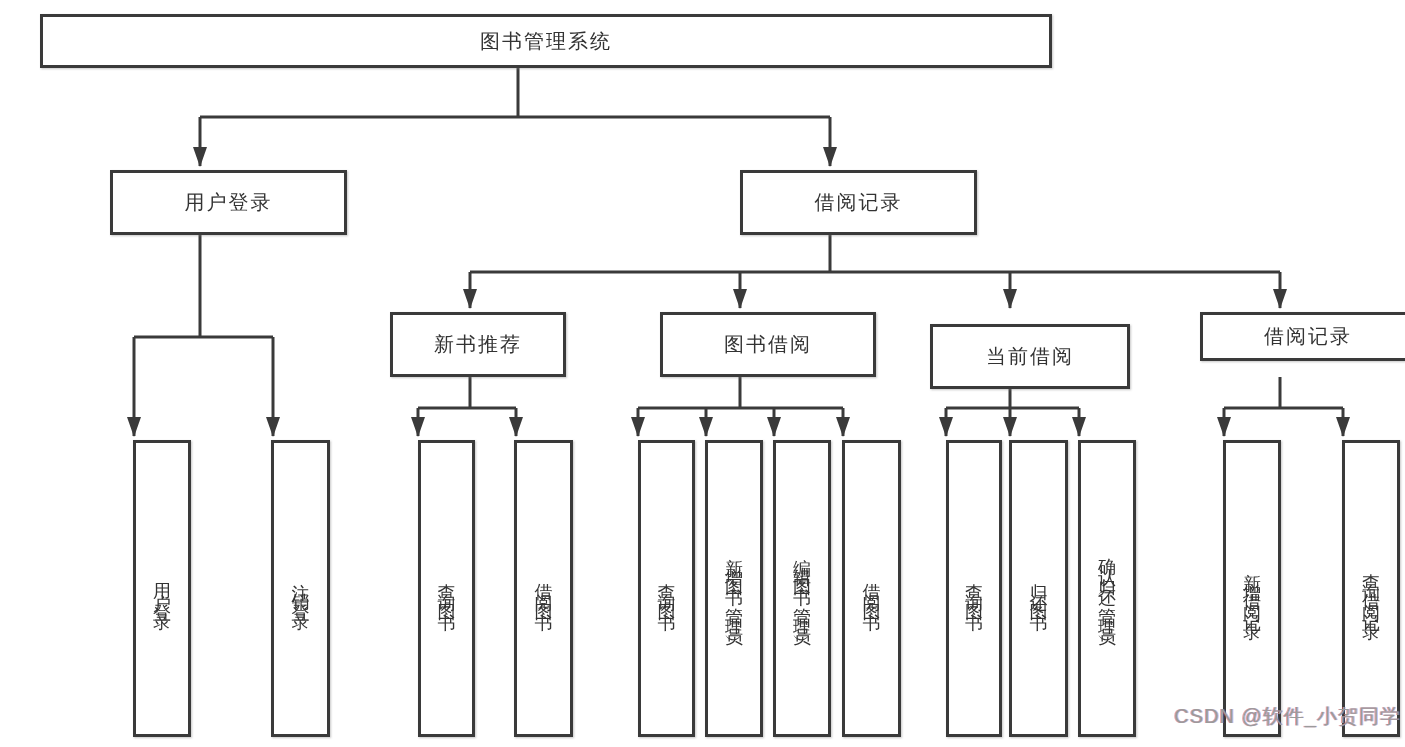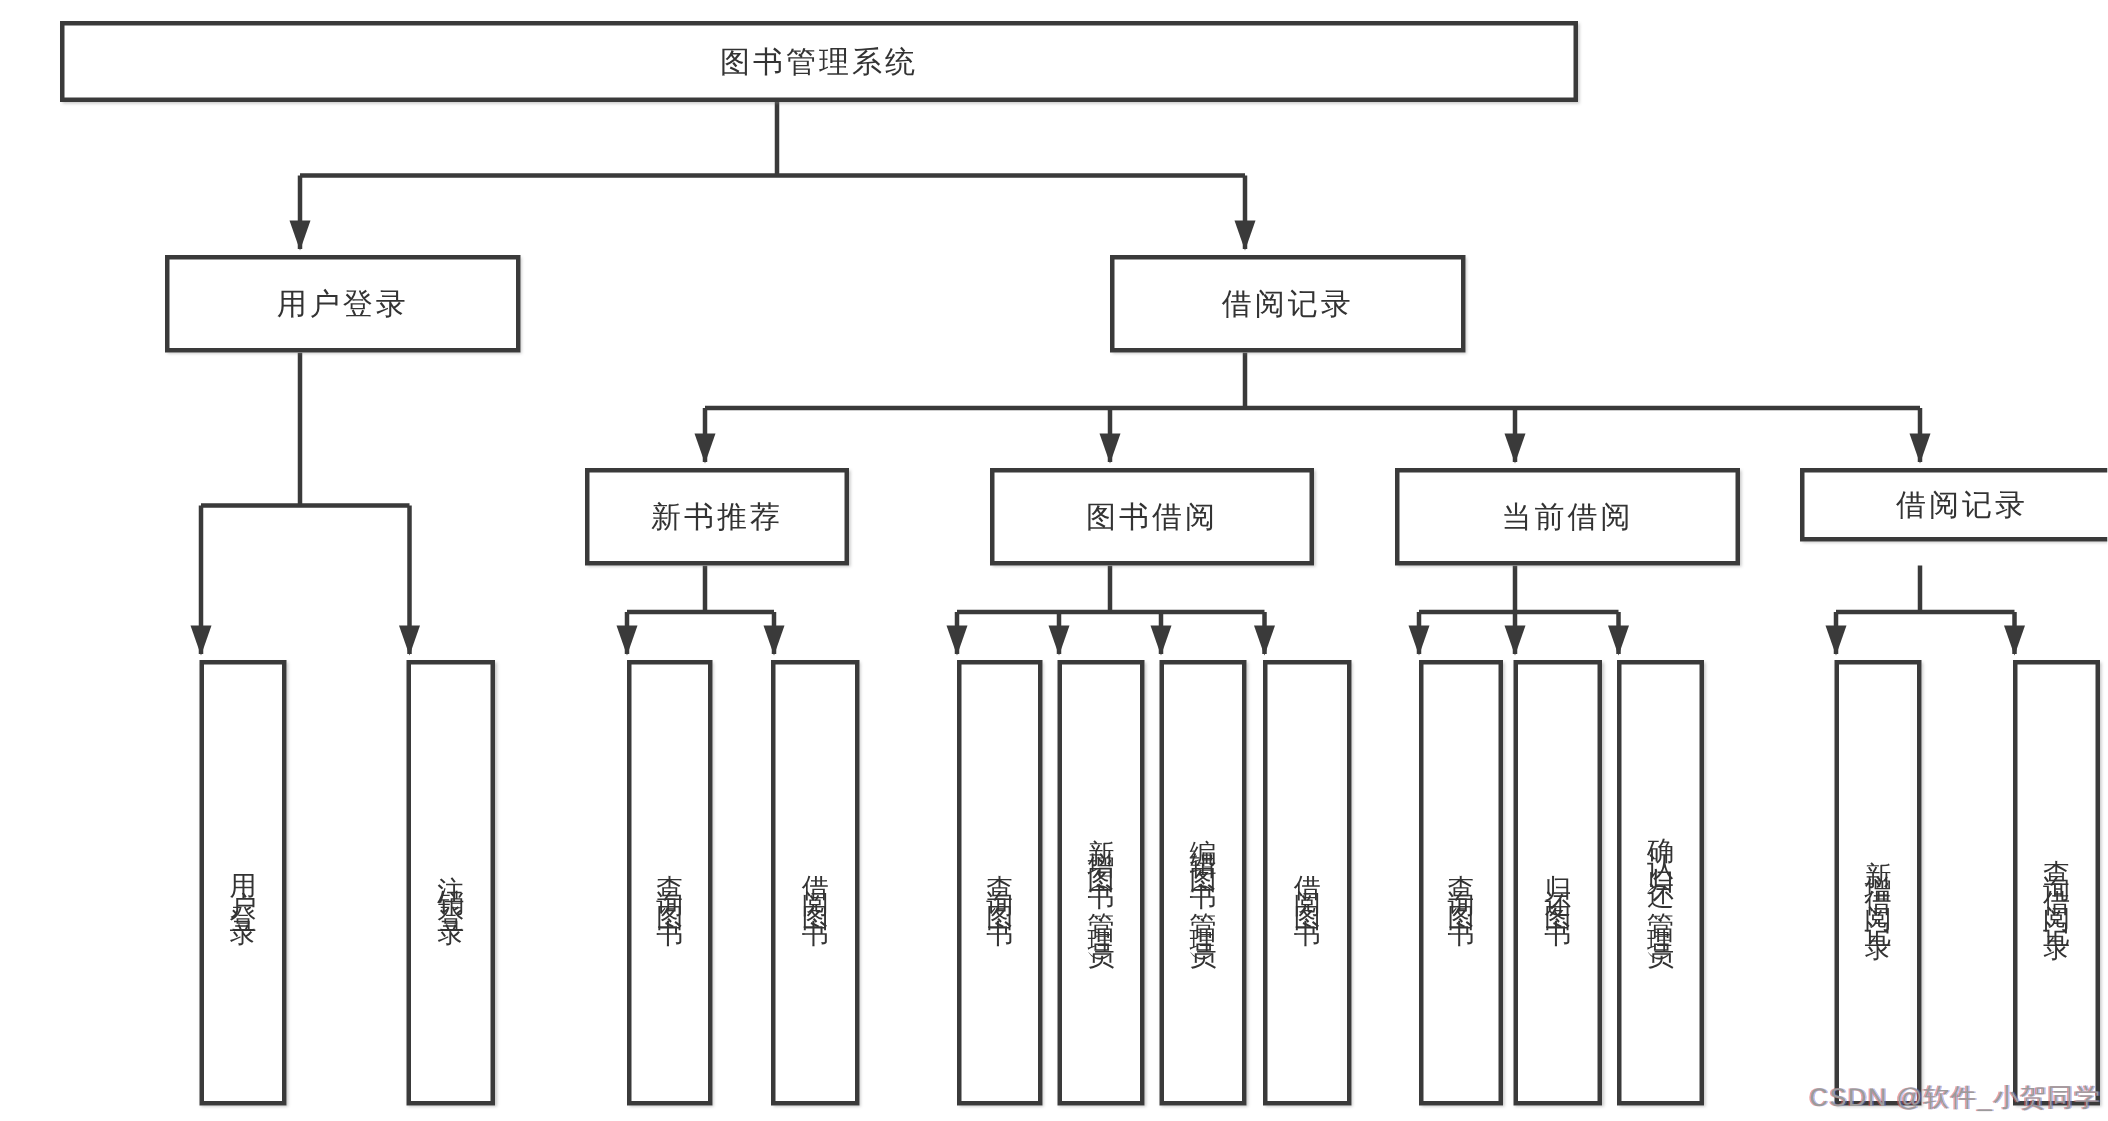--- a/index.html
+++ b/index.html
@@ -36,22 +36,22 @@
     writing-mode:vertical-rl;
     text-orientation:mixed;
     font-size:18px;
     letter-spacing:10px;
     font-weight:500;
     line-height:1;
     padding:8px 0;
   }
   .watermark{
     position:absolute;
-    right:4px;bottom:4px;
-    font-size:17px;
+    right:4px;bottom:17px;
+    font-size:20px;
     color:var(--wm);
     letter-spacing:1px;
     text-shadow:-1px 0 0 rgba(220,90,90,.55), 1px 0 0 rgba(100,120,230,.45);
     white-space:nowrap;
   }
 </style>
 </head>
 <body>
 
 <div class="canvas">
@@ -97,21 +97,21 @@
     <path class="l" d="M1343,408 V436" marker-end="url(#arrow)"></path>
   </svg>
 
   <div class="box root" style="left:12px;top:14px;width:1012px;height:54px">图书管理系统</div>
 
   <div class="box h" style="left:82px;top:170px;width:237px;height:65px">用户登录</div>
   <div class="box h" style="left:712px;top:170px;width:237px;height:65px">借阅记录</div>
 
   <div class="box h" style="left:362px;top:312px;width:176px;height:65px">新书推荐</div>
   <div class="box h" style="left:632px;top:312px;width:216px;height:65px">图书借阅</div>
-  <div class="box h" style="left:902px;top:312px;width:230px;height:65px">当前借阅</div>
+  <div class="box h" style="left:902px;top:324px;width:200px;height:65px">当前借阅</div>
   <div class="box h" style="left:1172px;top:312px;width:216px;height:49px">借阅记录</div>
 
   <div class="box leaf" style="left:105px;top:440px;width:58px;height:297px">用户登录</div>
   <div class="box leaf" style="left:243px;top:440px;width:59px;height:297px">注销登录</div>
 
   <div class="box leaf" style="left:390px;top:440px;width:57px;height:297px">查询图书</div>
   <div class="box leaf" style="left:486px;top:440px;width:59px;height:297px">借阅图书</div>
 
   <div class="box leaf" style="left:610px;top:440px;width:57px;height:297px">查询图书</div>
   <div class="box leaf" style="left:677px;top:440px;width:58px;height:297px">新增图书（管理员）</div>

